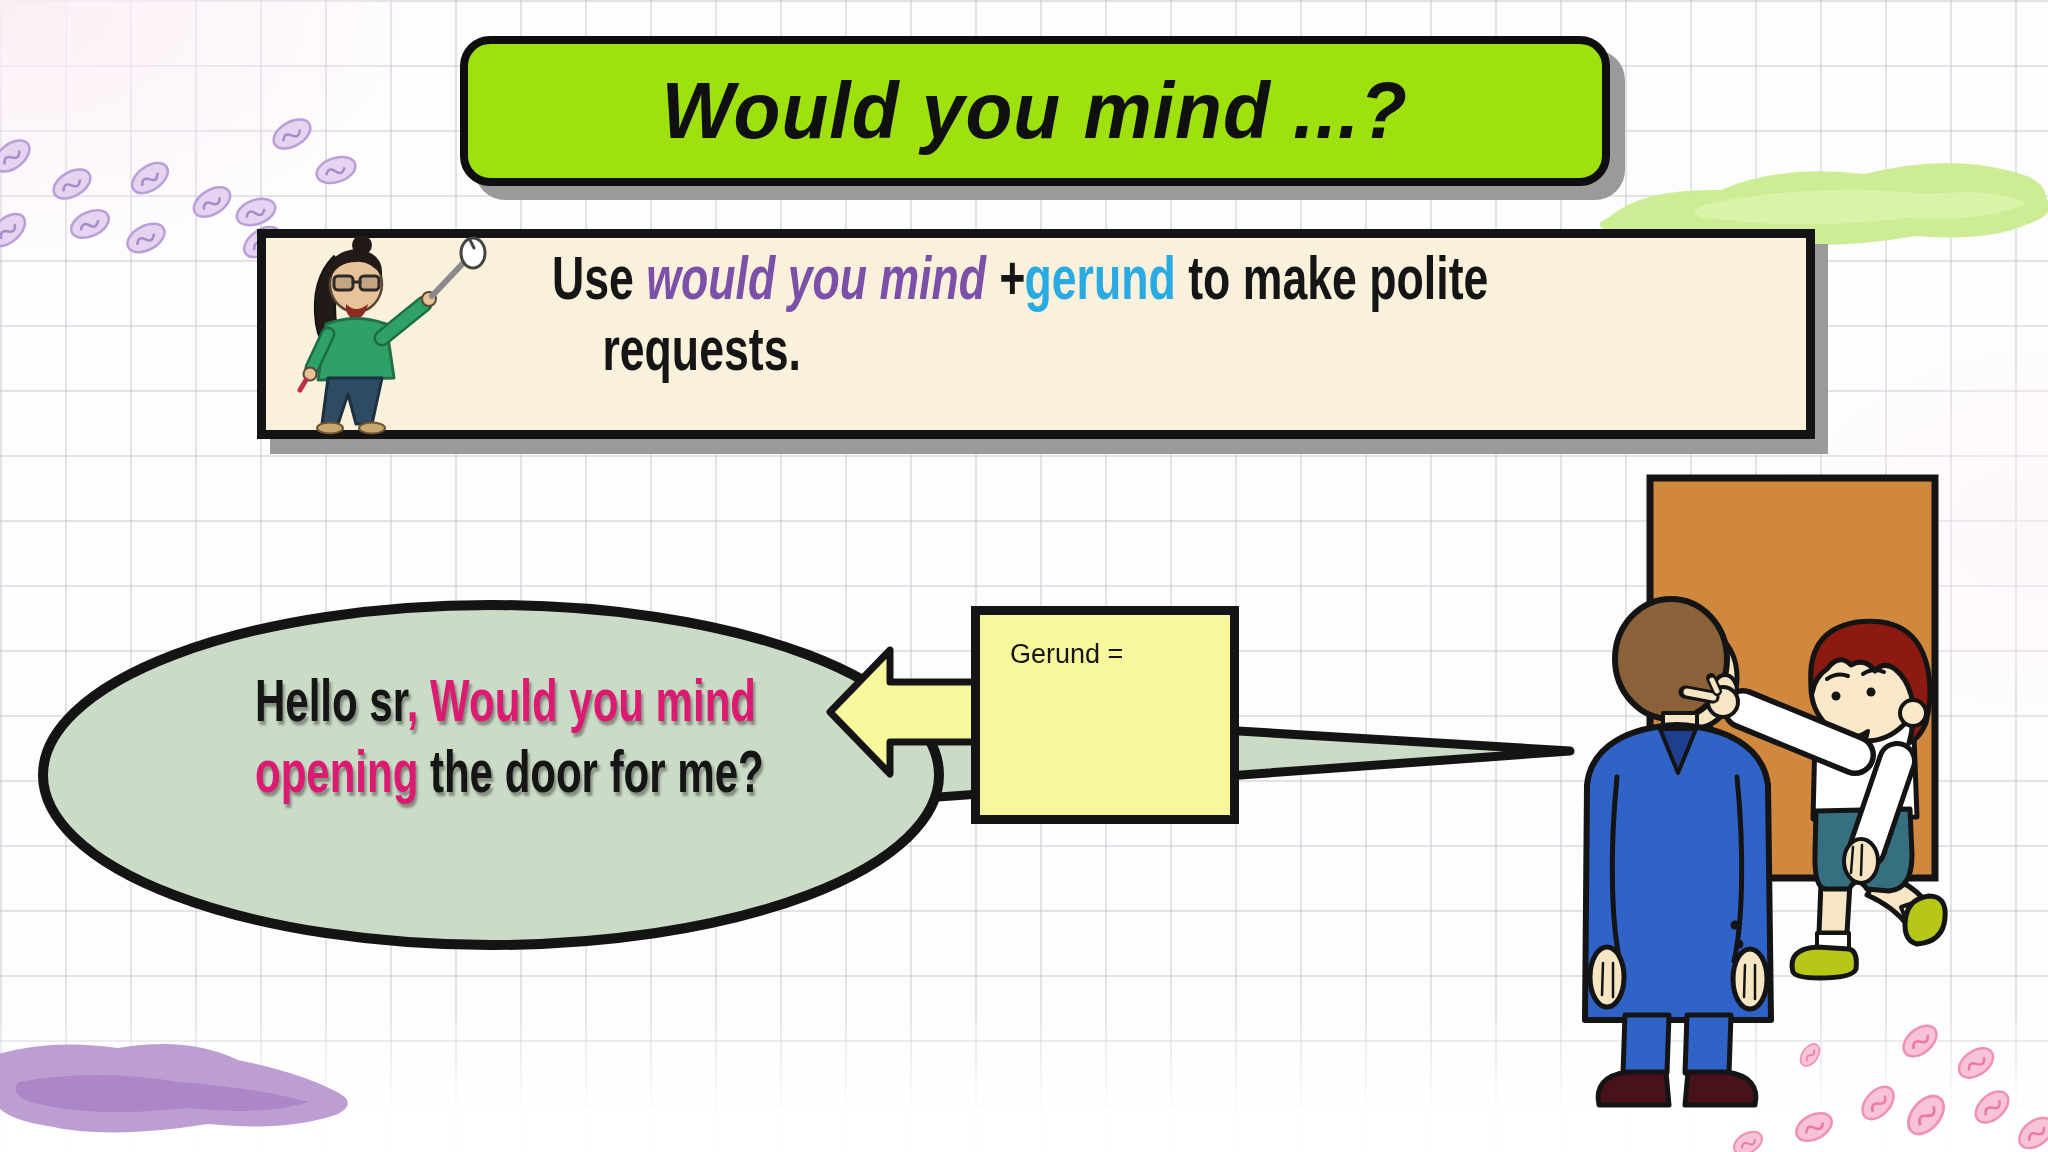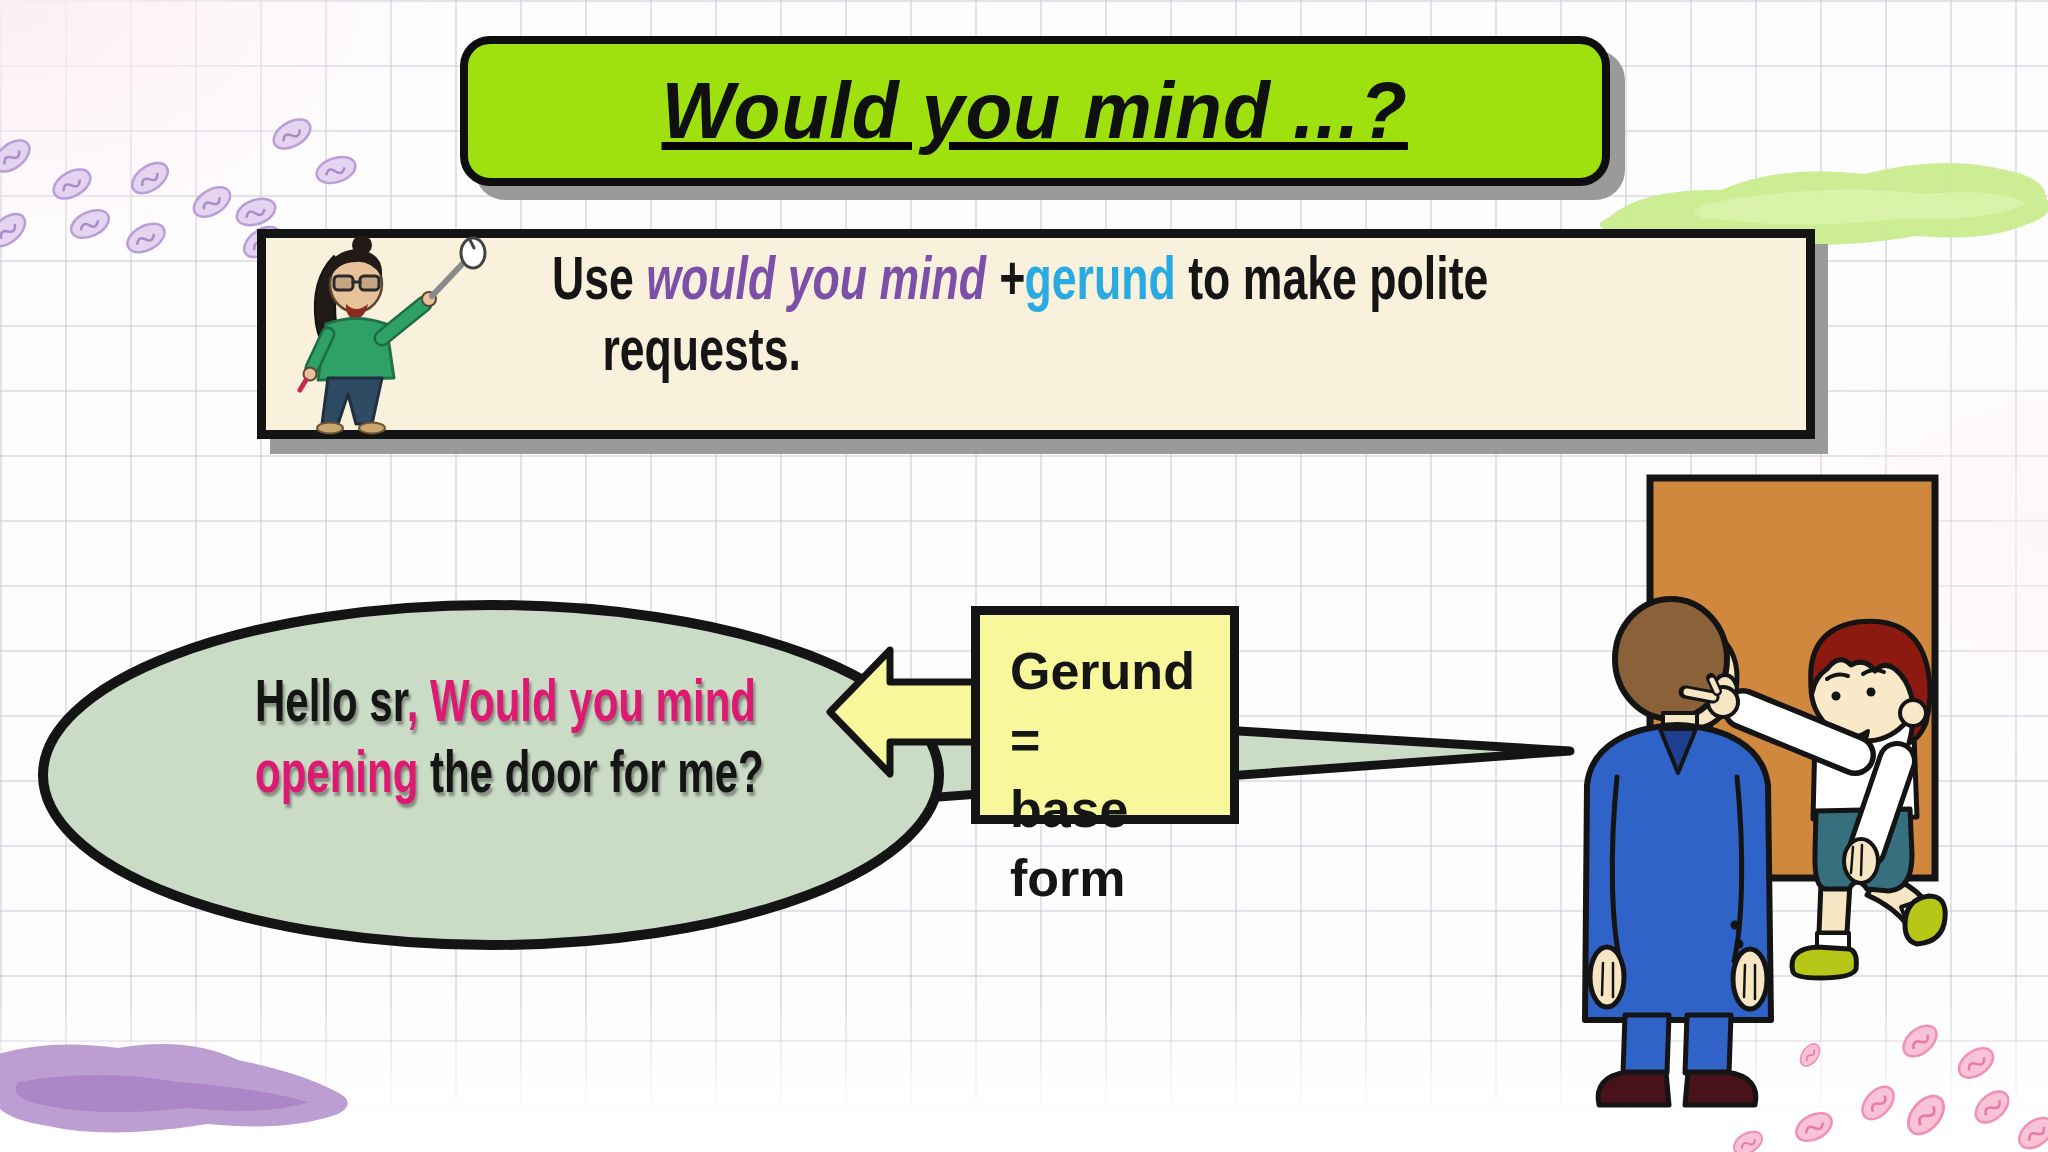--- a/index.html
+++ b/index.html
@@ -15,21 +15,21 @@
       #FEFDFE;
   }
   .abs{position:absolute;}
   
   .title-banner{
     left:460px; top:36px; width:1150px; height:150px;
     background:var(--title-green,#9EE10E);
     border:8px solid #0e0e0e; border-radius:30px;
     box-shadow:15px 14px 0 var(--shadow-gray,#9A9A9A);
     display:flex; align-items:center; justify-content:center;
-    z-index:6; box-sizing:border-box;text-decoration:underline;
+    z-index:6; box-sizing:border-box;
   }
   .title-banner h1{
     margin:0; font-size:80px; font-weight:700; font-style:italic;
     color:#101010; letter-spacing:1px; transform:scaleX(.96);
   }
   
   .instruction-box{
     left:257px; top:229px; width:1558px; height:210px;
     background:var(--cream,#FAF1DC);
     border:9px solid #141414;
@@ -50,21 +50,21 @@
     transform:scaleX(.70); transform-origin:center top; white-space:nowrap;
     text-shadow:3px 4px 3px rgba(25,25,25,.40);
   }
   
   .arrow-svg{left:826px; top:640px; z-index:2;}
   .note-box{
     left:971px; top:606px; width:268px; height:218px;
     background:var(--note-yellow,#F8F79B);
     border:9px solid #141414; z-index:3; box-sizing:border-box;
     padding:22px 0 0 30px;
-    font-size:52px; font-weight:700; line-height:1.33; color:#161616;
+    font-size:27px; font-weight:400; line-height:1.33; color:#161616;
   }
   .illus-svg{left:1565px; top:455px; z-index:2;}
   .deco{z-index:0;}
   .seg-ink{color:var(--ink,#151515);}
   .seg-purple{color:var(--purple,#7C50A8);}
   .seg-blue{color:var(--blue,#29ABE2);}
   .seg-magenta{color:var(--magenta,#DD1A71);}
   .seg-italic{font-style:italic;}
 </style>
 </head>
@@ -129,21 +129,20 @@
     <div><span class="seg-ink">Hello sr</span><span class="seg-magenta">, </span><span class="seg-magenta">Would you mind</span></div>
     <div><span class="seg-magenta">opening</span><span class="seg-ink"> the door for me?</span></div>
   </div>
 
   <svg class="abs arrow-svg" width="158" height="146" viewBox="0 0 158 146">
     <polygon points="156,42 64,42 64,10 4,72 64,134 64,102 156,102" fill="var(--note-yellow,#F8F79B)" stroke="#141414" stroke-width="7" stroke-linejoin="round"></polygon>
   </svg>
 
   <div class="abs note-box">
     <div><span class="seg-ink">Gerund =</span></div>
-    <div><span class="seg-ink">base form</span></div>
   </div>
 
   <svg class="abs illus-svg" width="483" height="697" viewBox="0 0 483 697">
 
     <rect x="85" y="23" width="285" height="400" fill="var(--door-orange,#D0873E)" stroke="#141414" stroke-width="7"></rect>
     <rect x="131" y="256" width="15" height="88" fill="#7E5C2E" stroke="#141414" stroke-width="4"></rect>
 
     <g stroke-linejoin="round" stroke-linecap="round">
       <ellipse cx="126" cy="222" rx="46" ry="52" fill="var(--skin,#F6E6C4)" stroke="#141414" stroke-width="5"></ellipse>
       <ellipse cx="106" cy="204" rx="56" ry="60" fill="var(--man-hair,#8A6138)" stroke="#141414" stroke-width="6"></ellipse>

